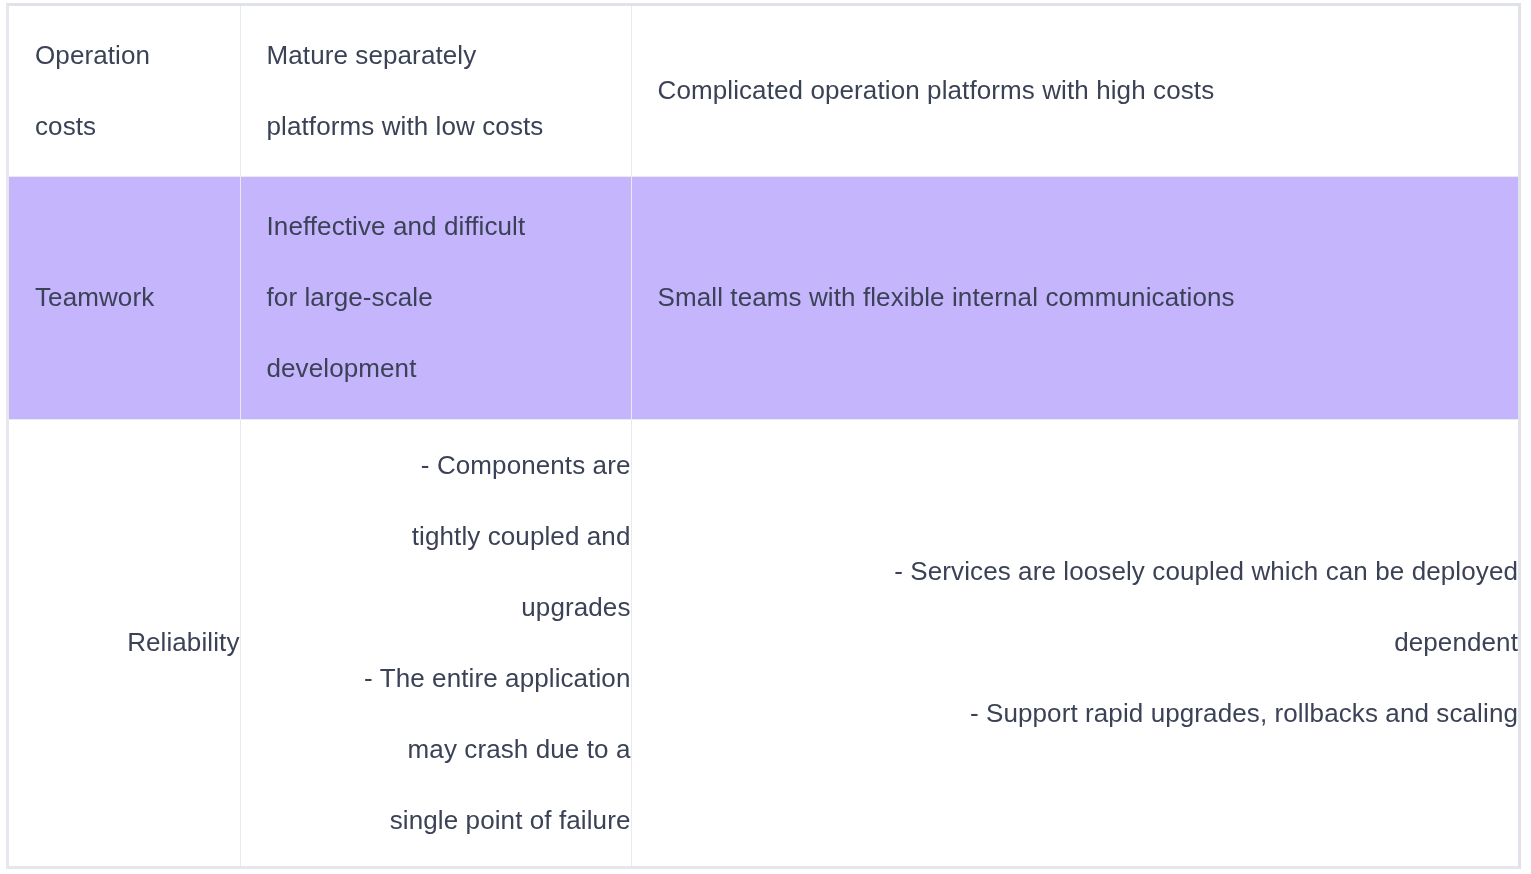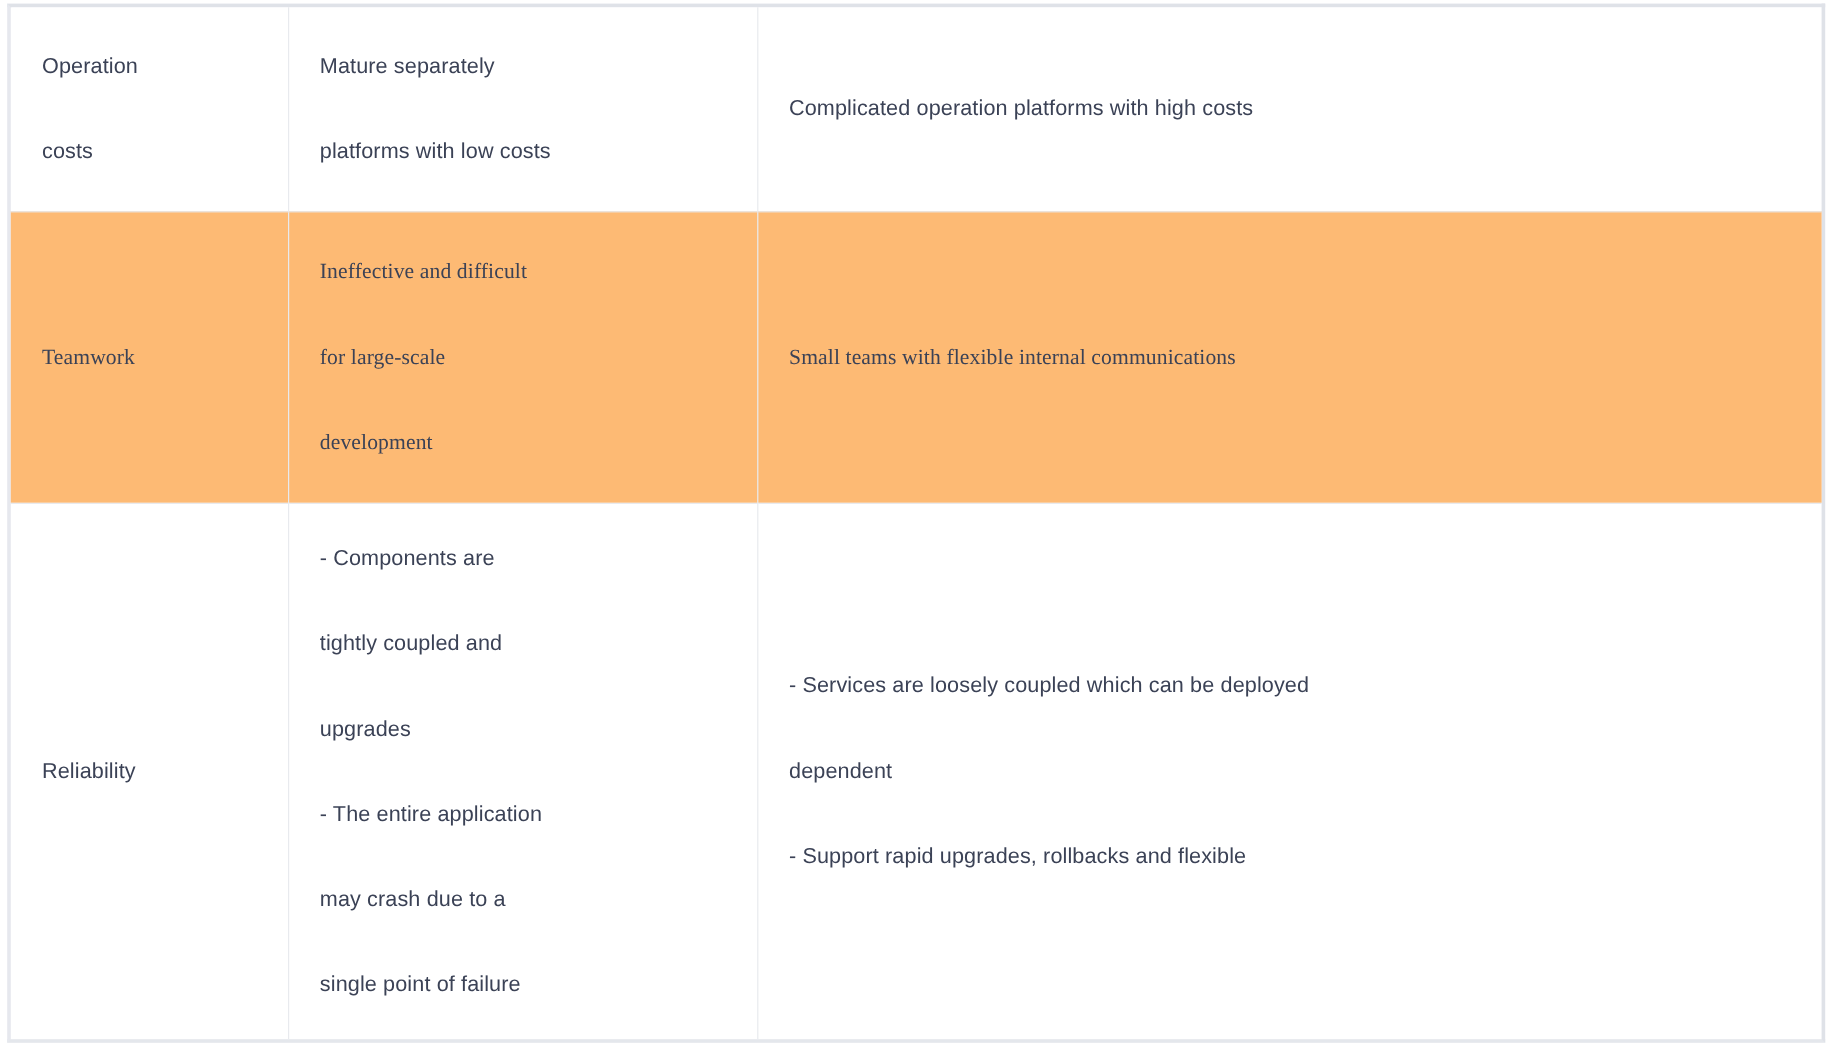--- a/index.html
+++ b/index.html
@@ -33,41 +33,41 @@
     height: 100%;
     border-collapse: collapse;
     table-layout: fixed;
   }
 
   table.compare td {
     vertical-align: middle;
     border-right: 1px solid #e8eaee;
     border-bottom: 1px solid #e8eaee;
     color: #3b4256;
-    font-size: 18px;
+    font-size: 26px;
     line-height: 71px;
     padding: 0 0 0 26px;
     box-sizing: border-box;
     font-weight: 400;
     letter-spacing: 0.1px;
   }
   table.compare tr:last-child td {
     border-bottom: none;
+    text-align: right;
   }
   table.compare td:last-child {
     border-right: none;
   }
 
   .col-label  { width: 231px; }
   .col-mono   { width: 391px; }
   .col-micro  { width: auto;  }
 
   tr.row-alt td {
-    background: #fdba74;
-    font-family: Liberation Serif, serif;
+    background: #c4b5fd;
   }
 
   .cell-lines {
     display: block;
   }
   .cell-lines .ln {
     display: block;
     white-space: normal;
   }
 
@@ -135,20 +135,20 @@
             <span class="ln">upgrades</span>
             <span class="ln">- The entire application</span>
             <span class="ln">may crash due to a</span>
             <span class="ln">single point of failure</span>
           </span>
         </td>
         <td class="col-micro">
           <span class="cell-lines">
             <span class="ln">- Services are loosely coupled which can be deployed</span>
             <span class="ln">dependent</span>
-            <span class="ln">- Support rapid upgrades, rollbacks and flexible</span>
+            <span class="ln">- Support rapid upgrades, rollbacks and scaling</span>
           </span>
         </td>
       </tr>
 
     </tbody>
   </table>
 </div>
 
 </body></html>

